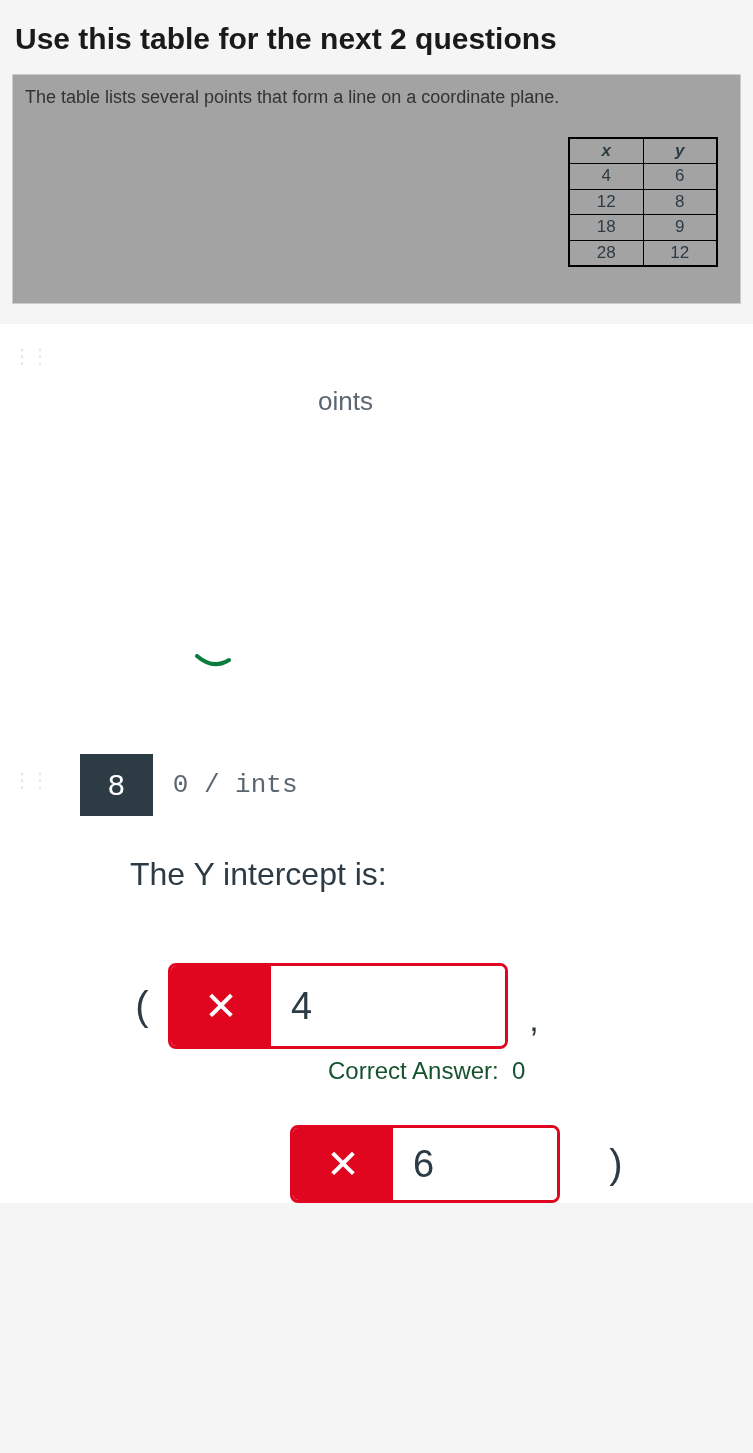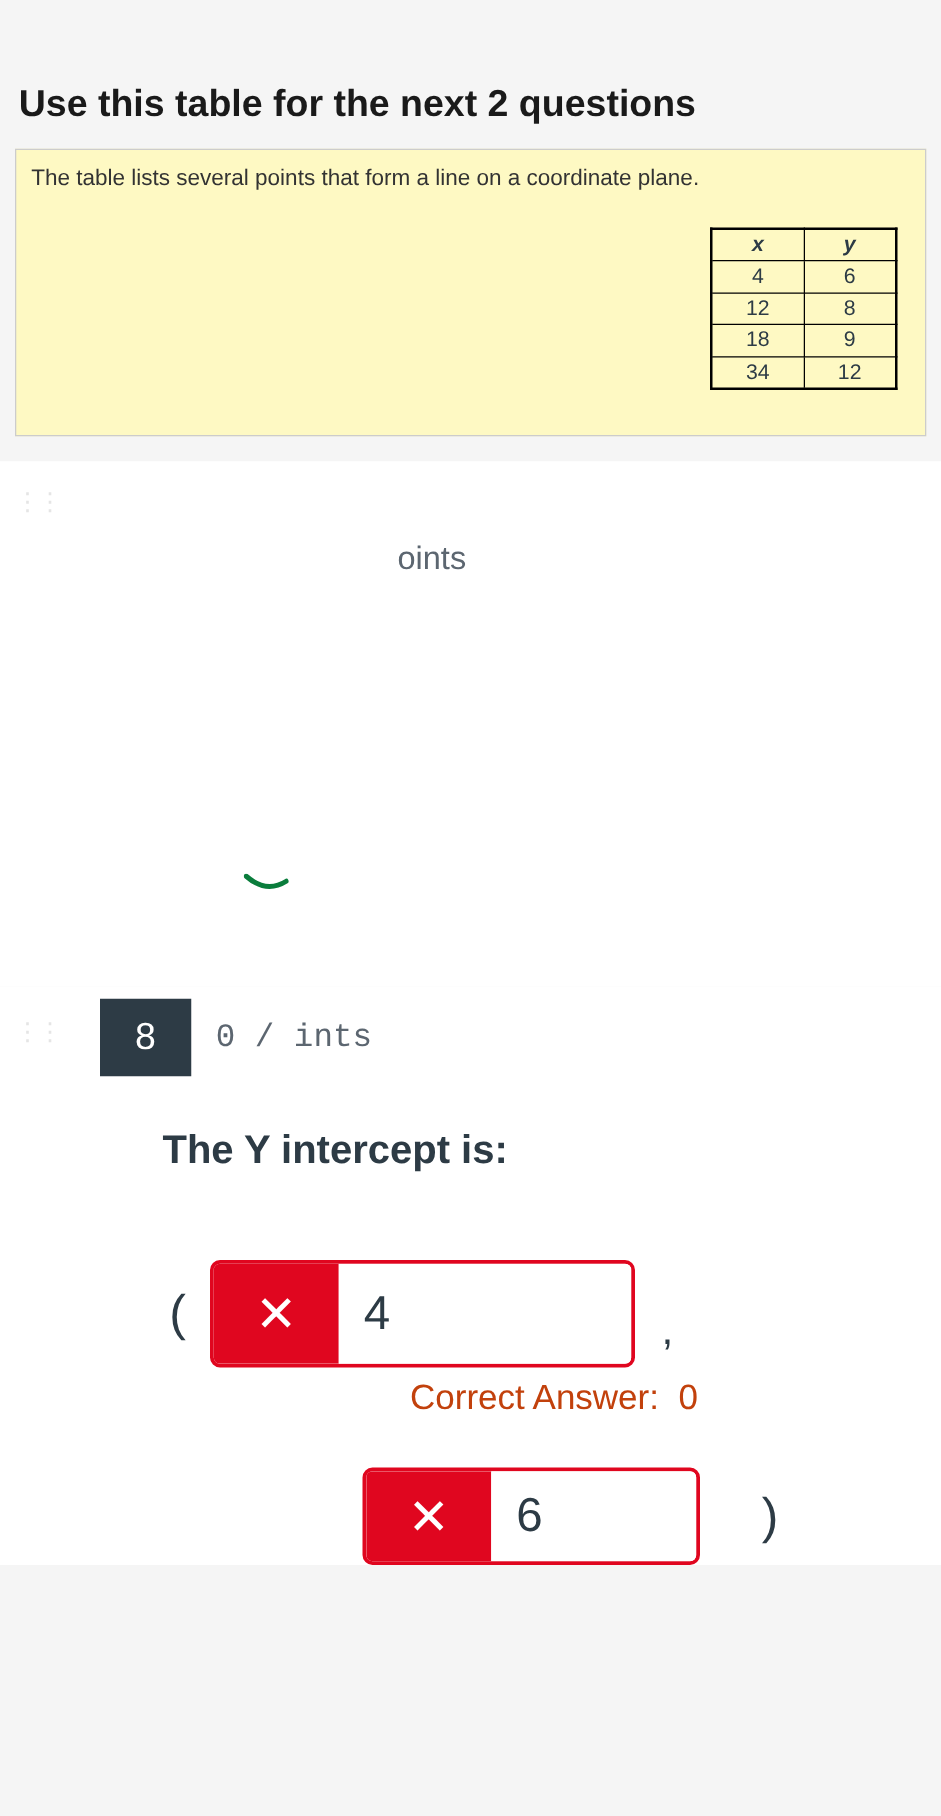--- a/index.html
+++ b/index.html
@@ -4,30 +4,29 @@
 <style>
   * { box-sizing: border-box; margin: 0; padding: 0; }
   body {
     font-family: -apple-system, BlinkMacSystemFont, "Segoe UI", Helvetica, Arial, sans-serif;
     background: #f5f5f5;
     width: 753px;
     color: #2d3b45;
   }
   .heading-block {
     background: #f5f5f5;
-    padding: 32px 15px 18px 15px;
-    margin-top: 35px;
+    padding: 22px 15px 18px 15px;
   }
   h1 {
     font-size: 30px;
     font-weight: 700;
     color: #1a1a1a;
   }
   .context-box {
-    background: #fef9c3;
+    background: #a3a3a3;
     border: 1px solid #ccc;
     margin: 0 12px;
     padding: 12px 12px 28px 12px;
     position: relative;
     min-height: 230px;
   }
   .context-text {
     font-size: 18px;
     color: #333;
     font-weight: 400;
@@ -105,21 +104,21 @@
   }
   .q-score {
     font-size: 26px;
     color: #5c6670;
     font-family: Liberation Mono, monospace;
   }
   .q-title {
     font-size: 32px;
     color: #2d3b45;
     padding: 40px 0 0 130px;
-    font-weight: 700;
+    font-weight: 400;
   }
   .answers {
     padding: 70px 0 0 130px;
     font-size: 38px;
     color: #2d3b45;
   }
   .paren {
     font-size: 40px;
     color: #2d3b45;
     width: 24px;
@@ -153,22 +152,22 @@
   .val-part {
     background: #fff;
     color: #2d3b45;
     display: flex;
     align-items: center;
     padding-left: 20px;
     font-size: 38px;
     flex: 1;
   }
   .correct-line {
-    font-size: 28px;
-    color: #c2410c;
+    font-size: 24px;
+    color: #14532d;
     padding-left: 198px;
     margin-top: 8px;
     margin-bottom: 40px;
   }
   .correct-line.two { padding-left: 160px; margin-bottom: 8px; }
   .answer-group-2 {
     display: flex;
     align-items: center;
     gap: 14px;
     padding-left: 160px;
@@ -202,21 +201,21 @@
       </tr>
       <tr>
         <td>12</td>
         <td>8</td>
       </tr>
       <tr>
         <td>18</td>
         <td>9</td>
       </tr>
       <tr>
-        <td>34</td>
+        <td>28</td>
         <td>12</td>
       </tr>
     </tbody>
   </table>
 </div>
 
 <div class="mid-area">
   <div class="dotgrid-left" style="top:20px"></div>
   <div class="frag1">oints</div>
   <div class="green-mark">

